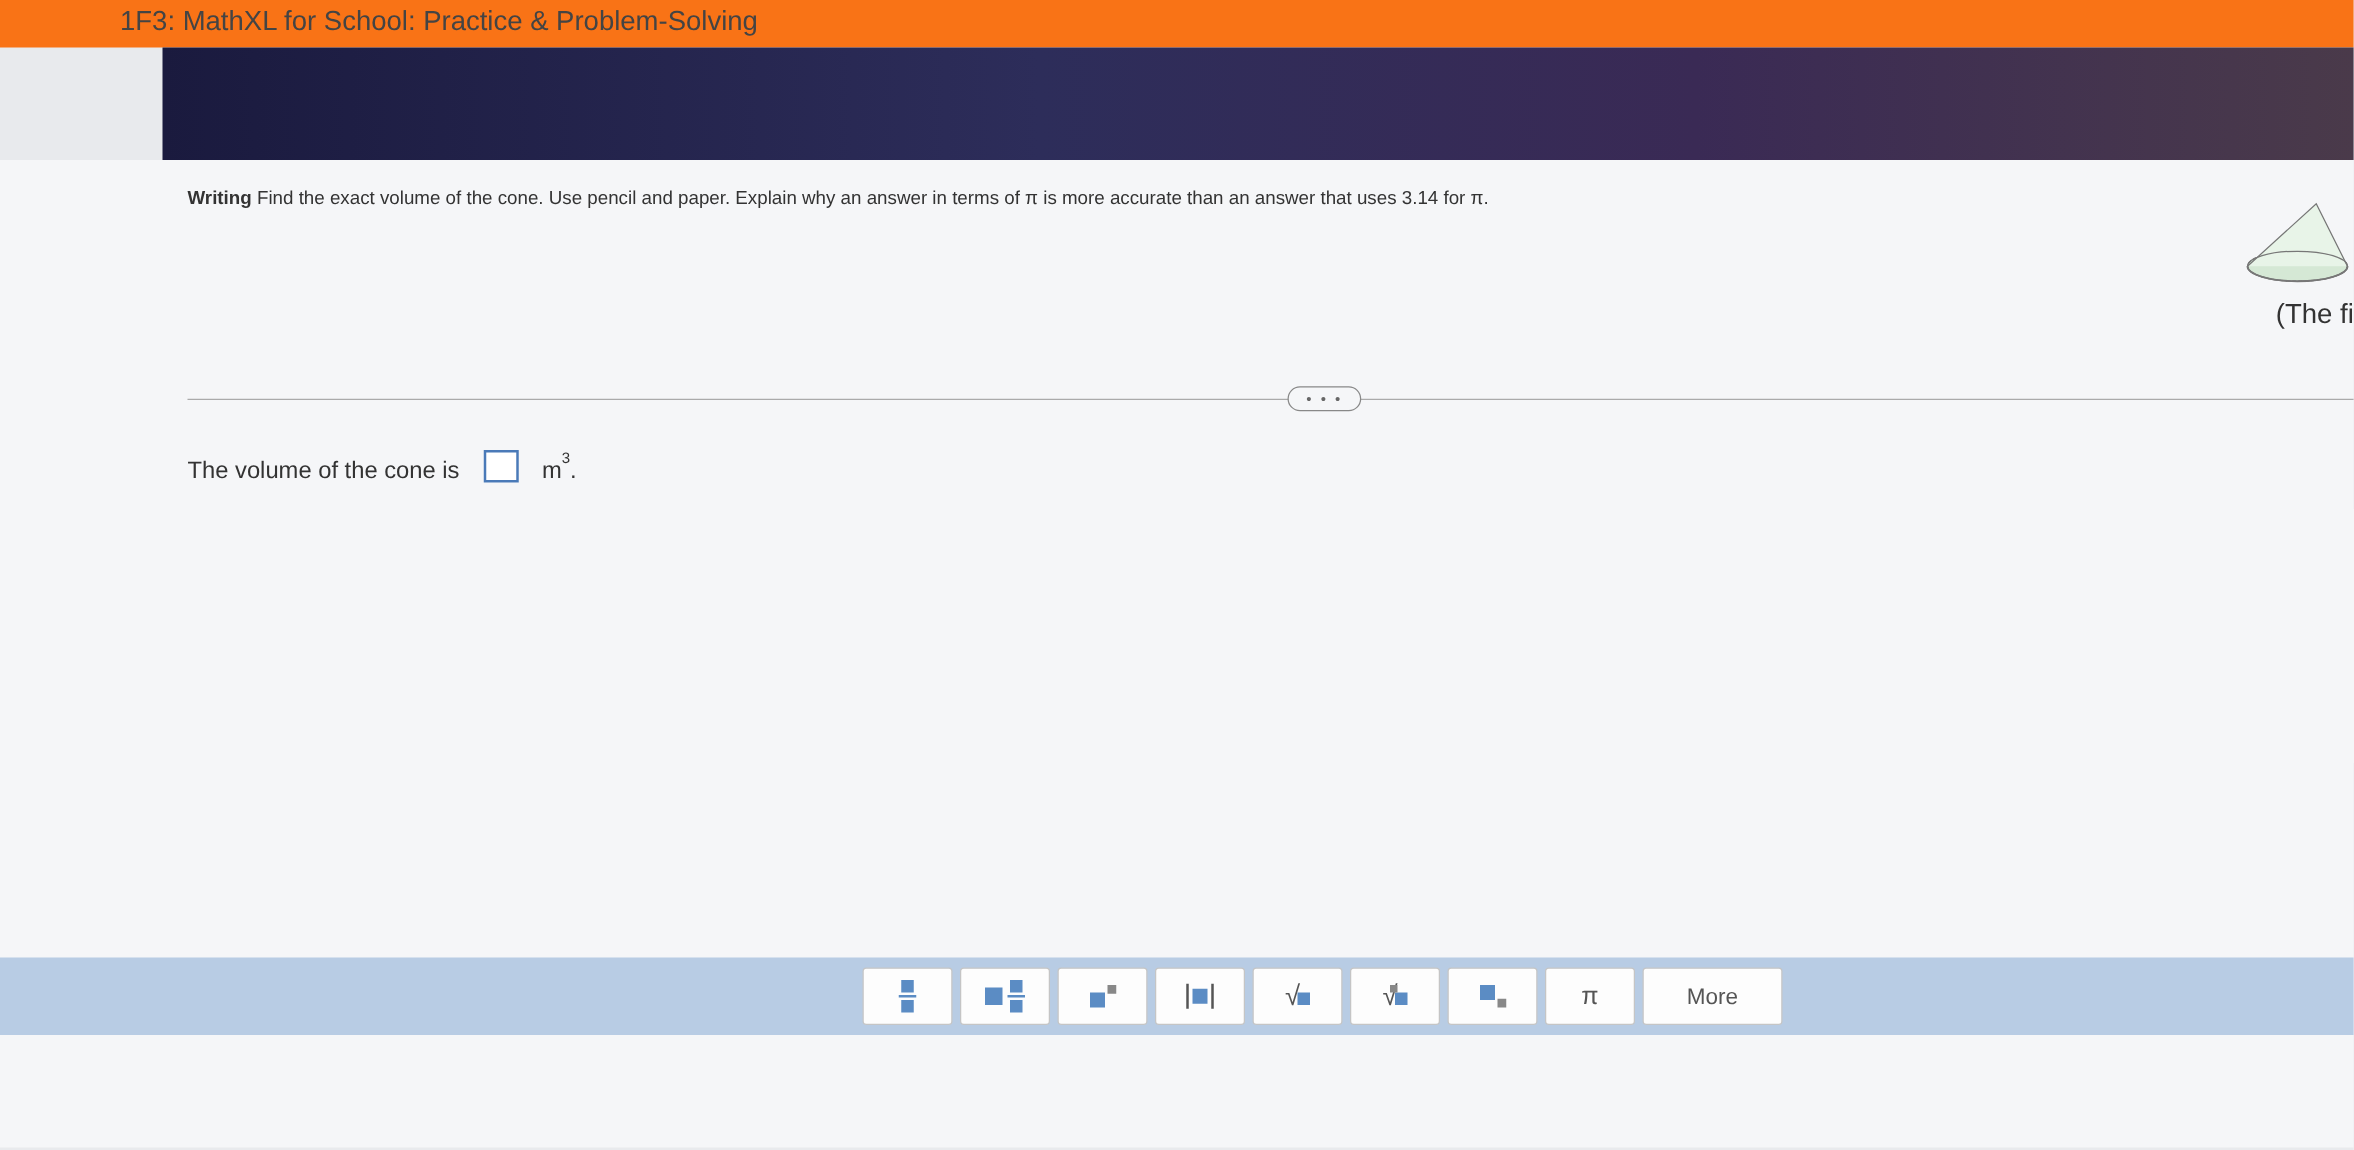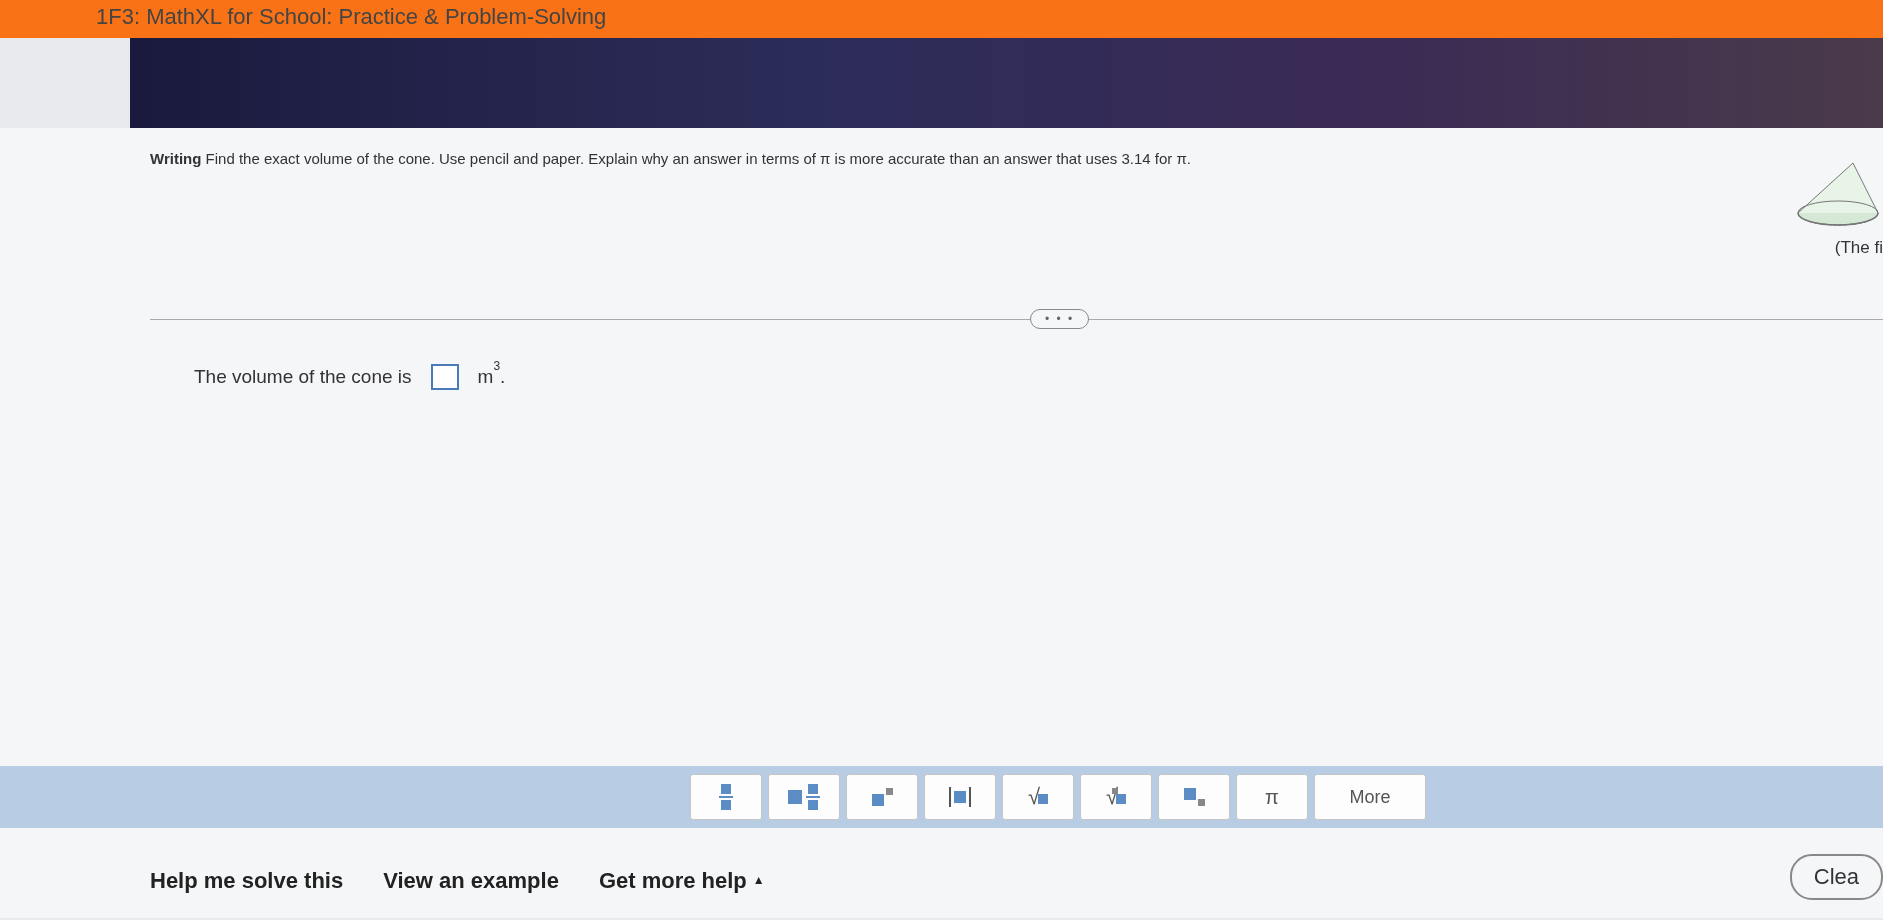--- a/index.html
+++ b/index.html
@@ -51,21 +51,21 @@
       height: 90px;
     }
     .cone-svg {
       width: 90px;
       height: 70px;
     }
     .figure-caption {
       position: absolute;
       right: 0;
       top: 110px;
-      font-size: 17px;
+      font-size: 22px;
       color: #333;
     }
     .divider-row {
       position: relative;
       margin-top: 150px;
       margin-bottom: 40px;
     }
     .divider-line {
       border: none;
       border-top: 1px solid #aaa;
@@ -84,23 +84,22 @@
       letter-spacing: 2px;
       cursor: pointer;
     }
     .answer-area {
       font-size: 19px;
       color: #333;
       line-height: 1.8;
     }
     .answer-line {
       display: flex;
-      align-items: center;
+      align-items: flex-start;
       gap: 19px;
-      margin-left: 44px;
     }
     .answer-input {
       width: 28px;
       height: 26px;
       border: 2px solid #4a7ab8;
       background: #fff;
       font-size: 16px;
       text-align: center;
     }
     .unit-sup {
@@ -368,23 +367,14 @@
     <button class="math-btn">
       <span class="sub-icon">
         <span class="base"></span>
           <span class="sub"></span>
       </span>
     </button>
     <button class="math-btn">π</button>
     <button class="math-btn more">More</button>
   </div>
 
-  <div class="bottom-bar">
-    <button class="bottom-btn">Help me solve this</button>
-    <button class="bottom-btn">View an example</button>
-    <button class="bottom-btn">
-      <span>Get more help</span>
-      <span class="caret-up">▲</span>
-    </button>
-    <button class="clear-btn">Clea</button>
-  </div>
 
 </div>
 
 </body></html>

